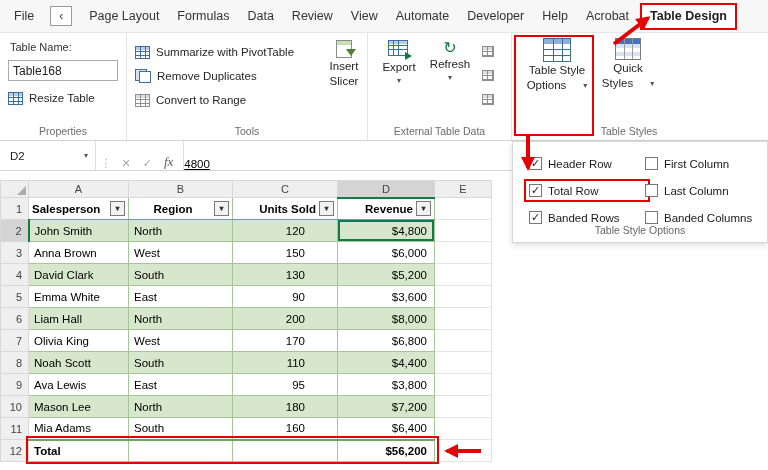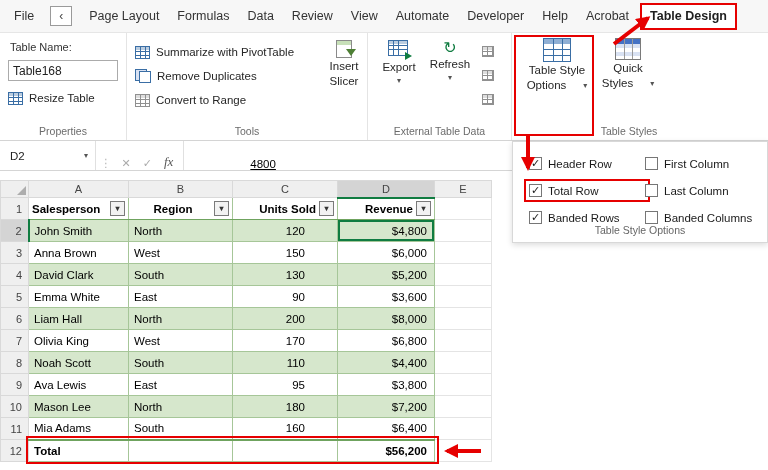--- a/index.html
+++ b/index.html
@@ -78,21 +78,21 @@
   
   .formulabar { position:absolute; left:0; top:141px; width:768px; height:30px; background:#fff;
                 border-bottom:1px solid #D5D5D5; display:flex; align-items:flex-end; font-size:11.5px; }
   .namebox { width:96px; height:100%; border-right:1px solid #E0E0E0; display:flex; align-items:center;
              padding:0 7px 0 10px; }
   .namebox .nb-val { flex:1; }
   .fb-dots { color:#B9B9B9; padding:0 4px; }
   .fb-ico { padding:0 6px; color:#ABABAB; font-size:11px; }
   .fb-fx { font-family:Liberation Serif, serif; font-style:italic; color:#595959; font-size:13px; padding:0 6px; }
   .fb-div { width:1px; height:100%; background:#E0E0E0; margin-left:4px; }
-  .fb-value { margin-left:66px; color:#000;text-decoration:underline; }
+  .fb-value { color:#000;text-decoration:underline; }
 
   
   table.sheet { position:absolute; left:0; top:180px; border-collapse:collapse; table-layout:fixed;
                 font-size:11.5px; color:#000; }
   .sheet th, .sheet td { padding:0 4px; height:22px; overflow:hidden; white-space:nowrap; }
   .sheet th.hdr { height:17px; background:var(--header-bg,#EFEFEF); border:1px solid #D9D9D9;
                   color:#444; font-weight:400; text-align:center; font-size:11px; }
   .sheet th.selcol { background:var(--header-selected-bg,#D4D4D4);
                      border-bottom:2px solid var(--excel-green,#107C41); }
   .sheet td.rowhdr { background:var(--header-bg,#EFEFEF); border:1px solid #D9D9D9; color:#444;

